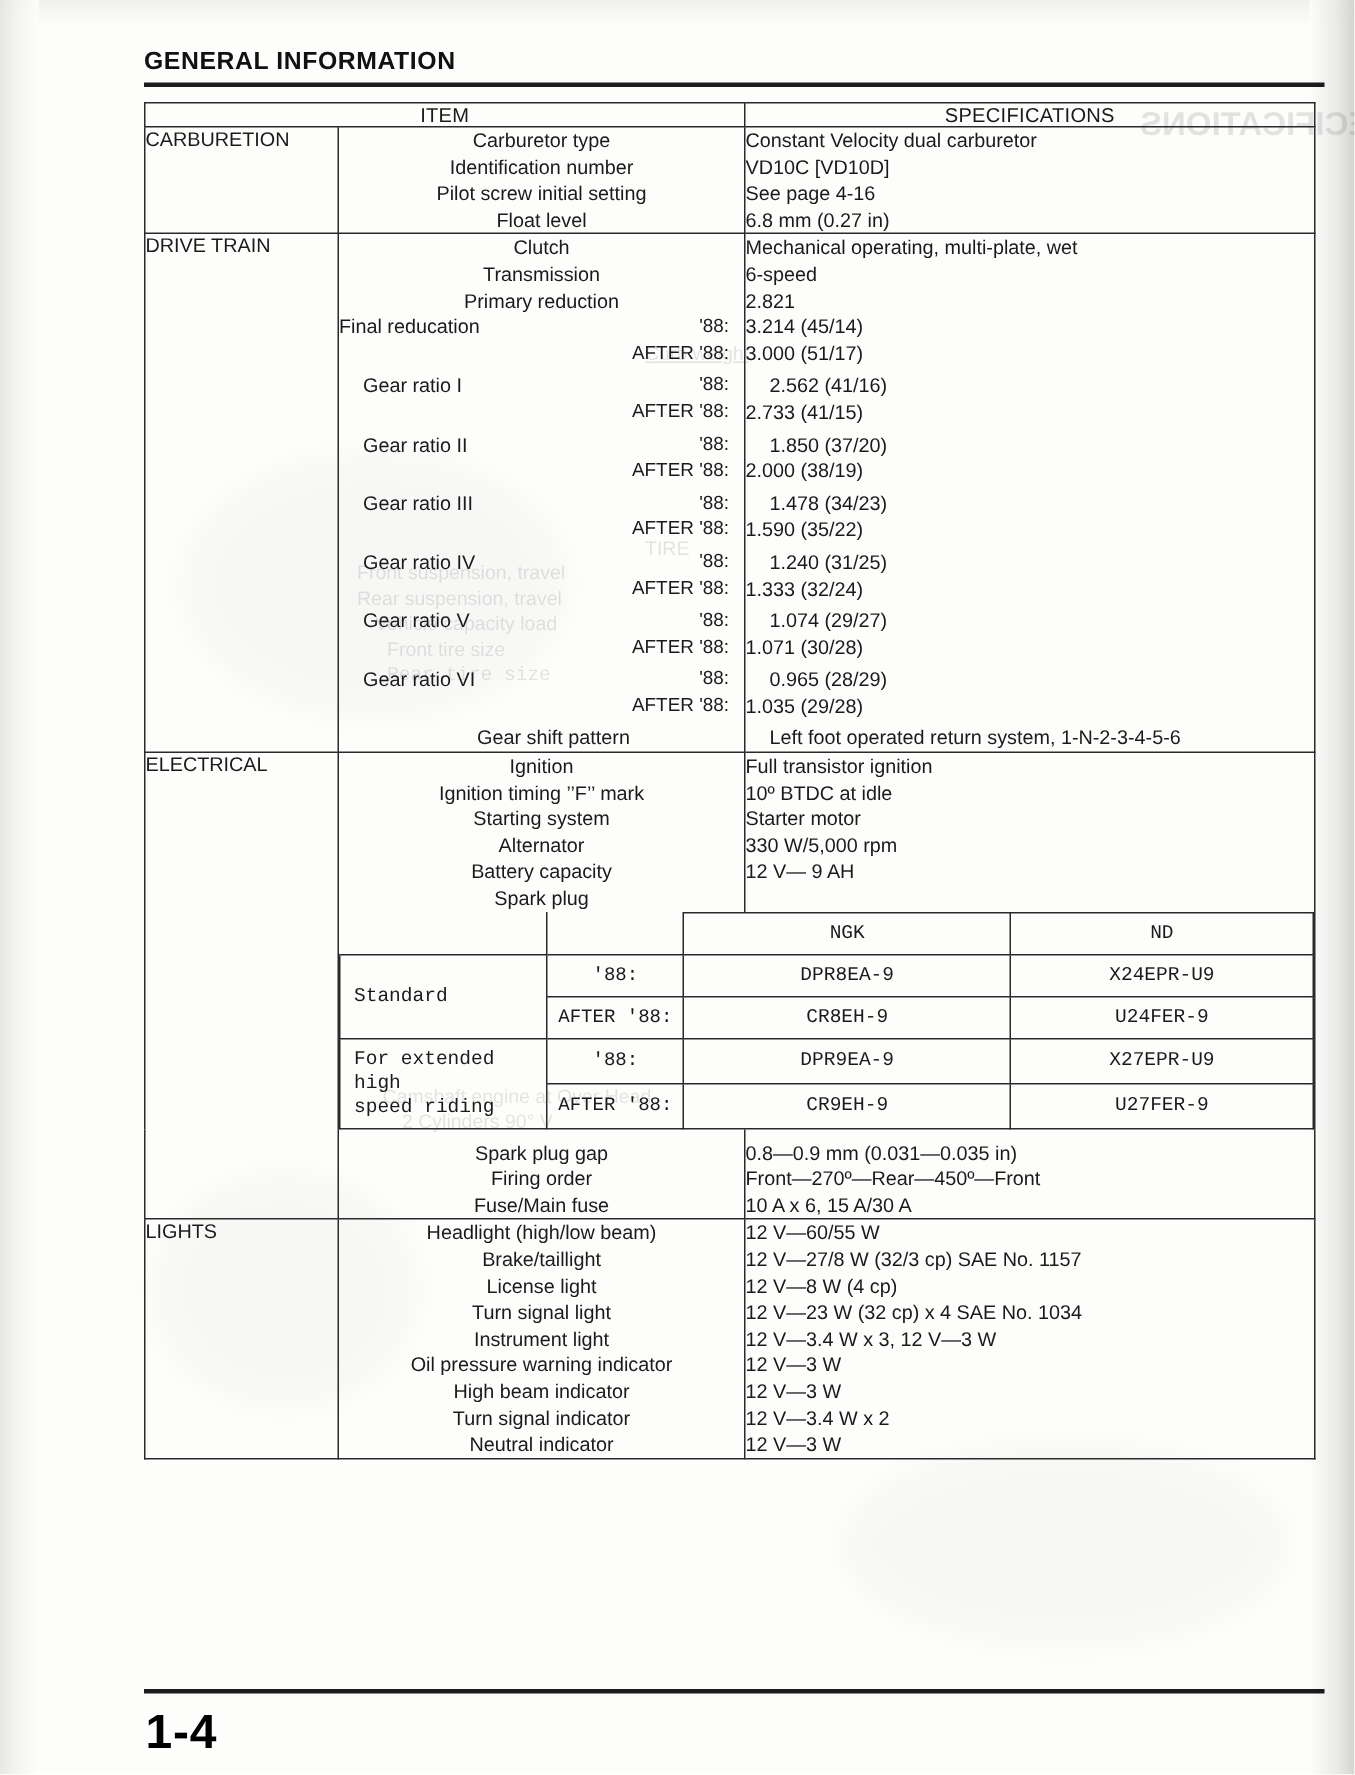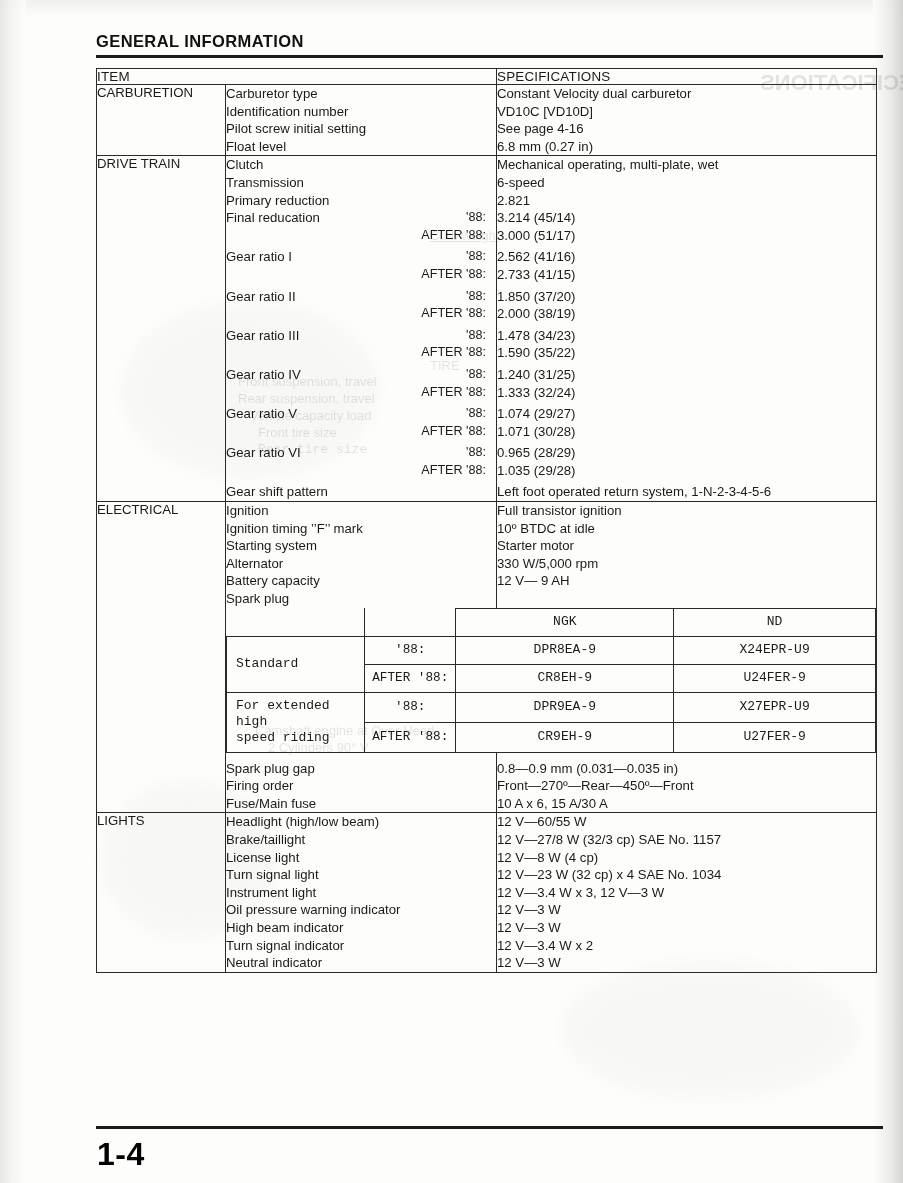--- a/index.html
+++ b/index.html
@@ -93,21 +93,21 @@
     background: transparent;
   }
   .spec-table td, .spec-table th {
     border: 1px solid #2a2a2a;
     vertical-align: top;
     padding: 0;
     background: transparent;
   }
 
   .hdr {
-    text-align: left;
+    text-align: center;
     font-weight: normal;
     font-size: 13.4px;
     padding: 7px 0 7px 0;
     letter-spacing: .2px;
   }
 
   .cat-cell {
     padding: 8px 0 8px 9px;
     font-size: 13.2px;
     white-space: nowrap;
@@ -115,38 +115,39 @@
   .item-cell {
     padding: 8px 0 9px 10px;
   }
   .spec-cell {
     padding: 8px 0 9px 9px;
   }
 
   .ln {
     line-height: 17.6px;
     white-space: nowrap;
+    text-align: center;
   }
   .ln-sp {
     line-height: 17.6px;
     white-space: nowrap;
   }
 
   
   .ln-split {
     display: flex;
     justify-content: space-between;
     line-height: 17.6px;
     padding-right: 10px;
     white-space: nowrap;
   }
   .yr {
     font-size: 12.6px;
   }
-  .gap-top { margin-top: 4px; }
+  .gap-top { margin-top: 4px; margin-left: 16px; }
   .plug-table {
     width: 100%;
     border-collapse: collapse;
     table-layout: fixed;
     font-size: 13px;
   }
   .plug-table td {
     border: 1px solid #2a2a2a;
     text-align: center;
     padding: 5px 0 6px 0;

